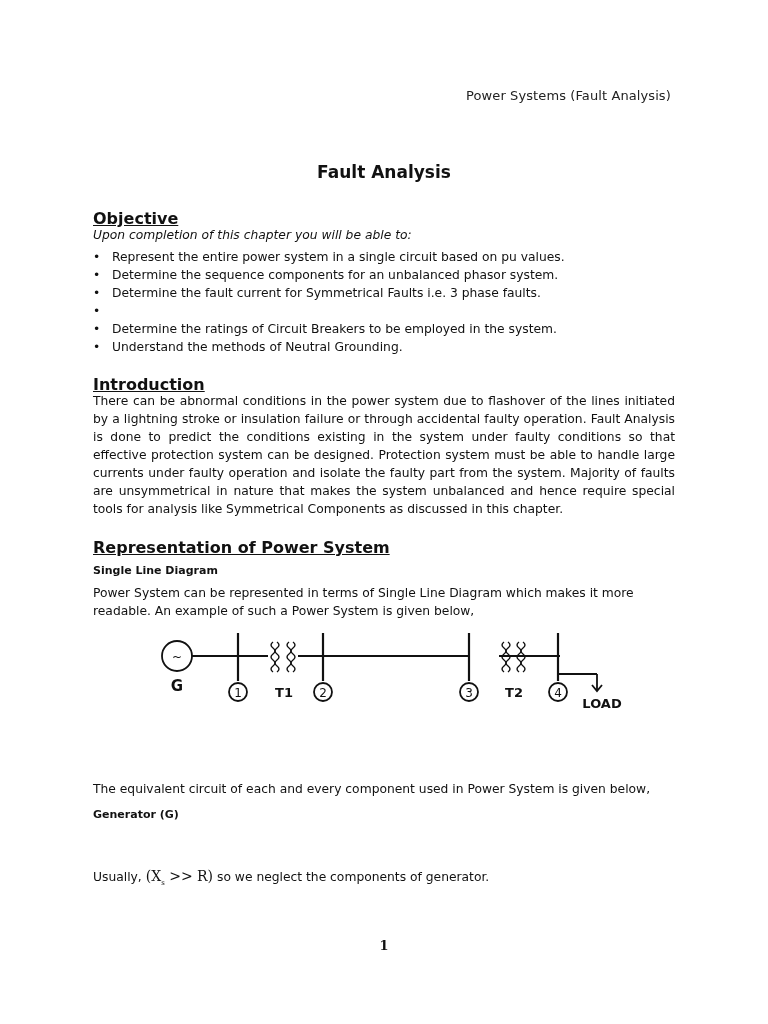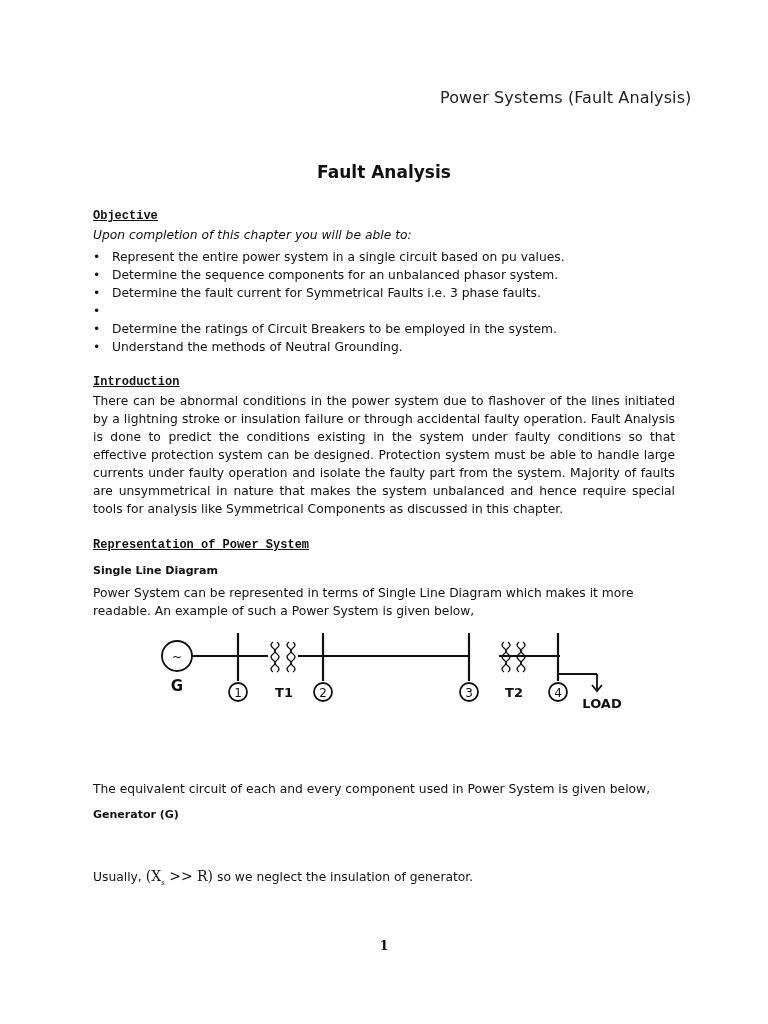--- a/index.html
+++ b/index.html
@@ -1,24 +1,24 @@
 <!DOCTYPE html>
 <html><head>
 <meta charset="utf-8">
 <style>
   html, body { margin: 0; padding: 0; background: #ffffff; }
   body { width: 768px; height: 1024px; position: relative; overflow: hidden;
          font-family: "DejaVu Sans", sans-serif; color: #111; }
   .page { position: absolute; left: 0; top: 0; width: 768px; height: 1024px; background: #fff; }
   .abs { position: absolute; }
-  .running-header { left: 440px; top: 88px; width: 257px; text-align: left;
-                    font-size: 16px; color: #222; letter-spacing: 0.1px; }
+  .running-header { left: 440px; top: 88px; width: 257px; text-align: center;
+                    font-size: 13px; color: #222; letter-spacing: 0.1px; }
   .title { left: 0; top: 162px; width: 768px; text-align: center;
            font-size: 17px; font-weight: bold; }
-  .h-ul { left: 93px; font-size: 12px; font-weight: bold; text-decoration: underline; font-family: Liberation Mono, monospace; }
+  .h-ul { left: 93px; font-size: 16px; font-weight: bold; text-decoration: underline; }
   .h-b { left: 93px; font-size: 11px; font-weight: bold; }
   .para { left: 93px; width: 582px; font-size: 12.3px; line-height: 18px; text-align: justify; }
   .para-left { text-align: left; }
   .italic { font-style: italic; }
   ul.obj { position: absolute; left: 93px; top: 248px; margin: 0; padding: 0; list-style: none;
            width: 600px; font-size: 12.3px; }
   ul.obj li { position: relative; height: 18px; line-height: 18px; padding-left: 19px; white-space: nowrap; }
   ul.obj li .bullet { position: absolute; left: 0; top: 0; }
   .page-num { left: 0; top: 938px; width: 768px; text-align: center;
               font-family: "DejaVu Serif", serif; font-size: 13px; font-weight: bold; }
@@ -103,17 +103,17 @@
       <text x="447" y="80" font-size="13">LOAD</text>
     </g>
   </svg>
 
   <div class="abs para para-left" style="top:780px;">The equivalent circuit of each and every component used in Power System is given below,</div>
 
   <div class="abs h-b" style="top:808px;">Generator (G)</div>
   <div class="abs para para-left" style="top:866px; line-height:20px;">
     <span>Usually,</span>
     <span class="formula"><span>(X</span><sub>s</sub><span> &gt;&gt; R)</span></span>
-    <span>so we neglect the insulation of generator.</span>
+    <span>so we neglect the components of generator.</span>
   </div>
 
   <div class="abs page-num">1</div>
 </div>
 
 </body></html>

